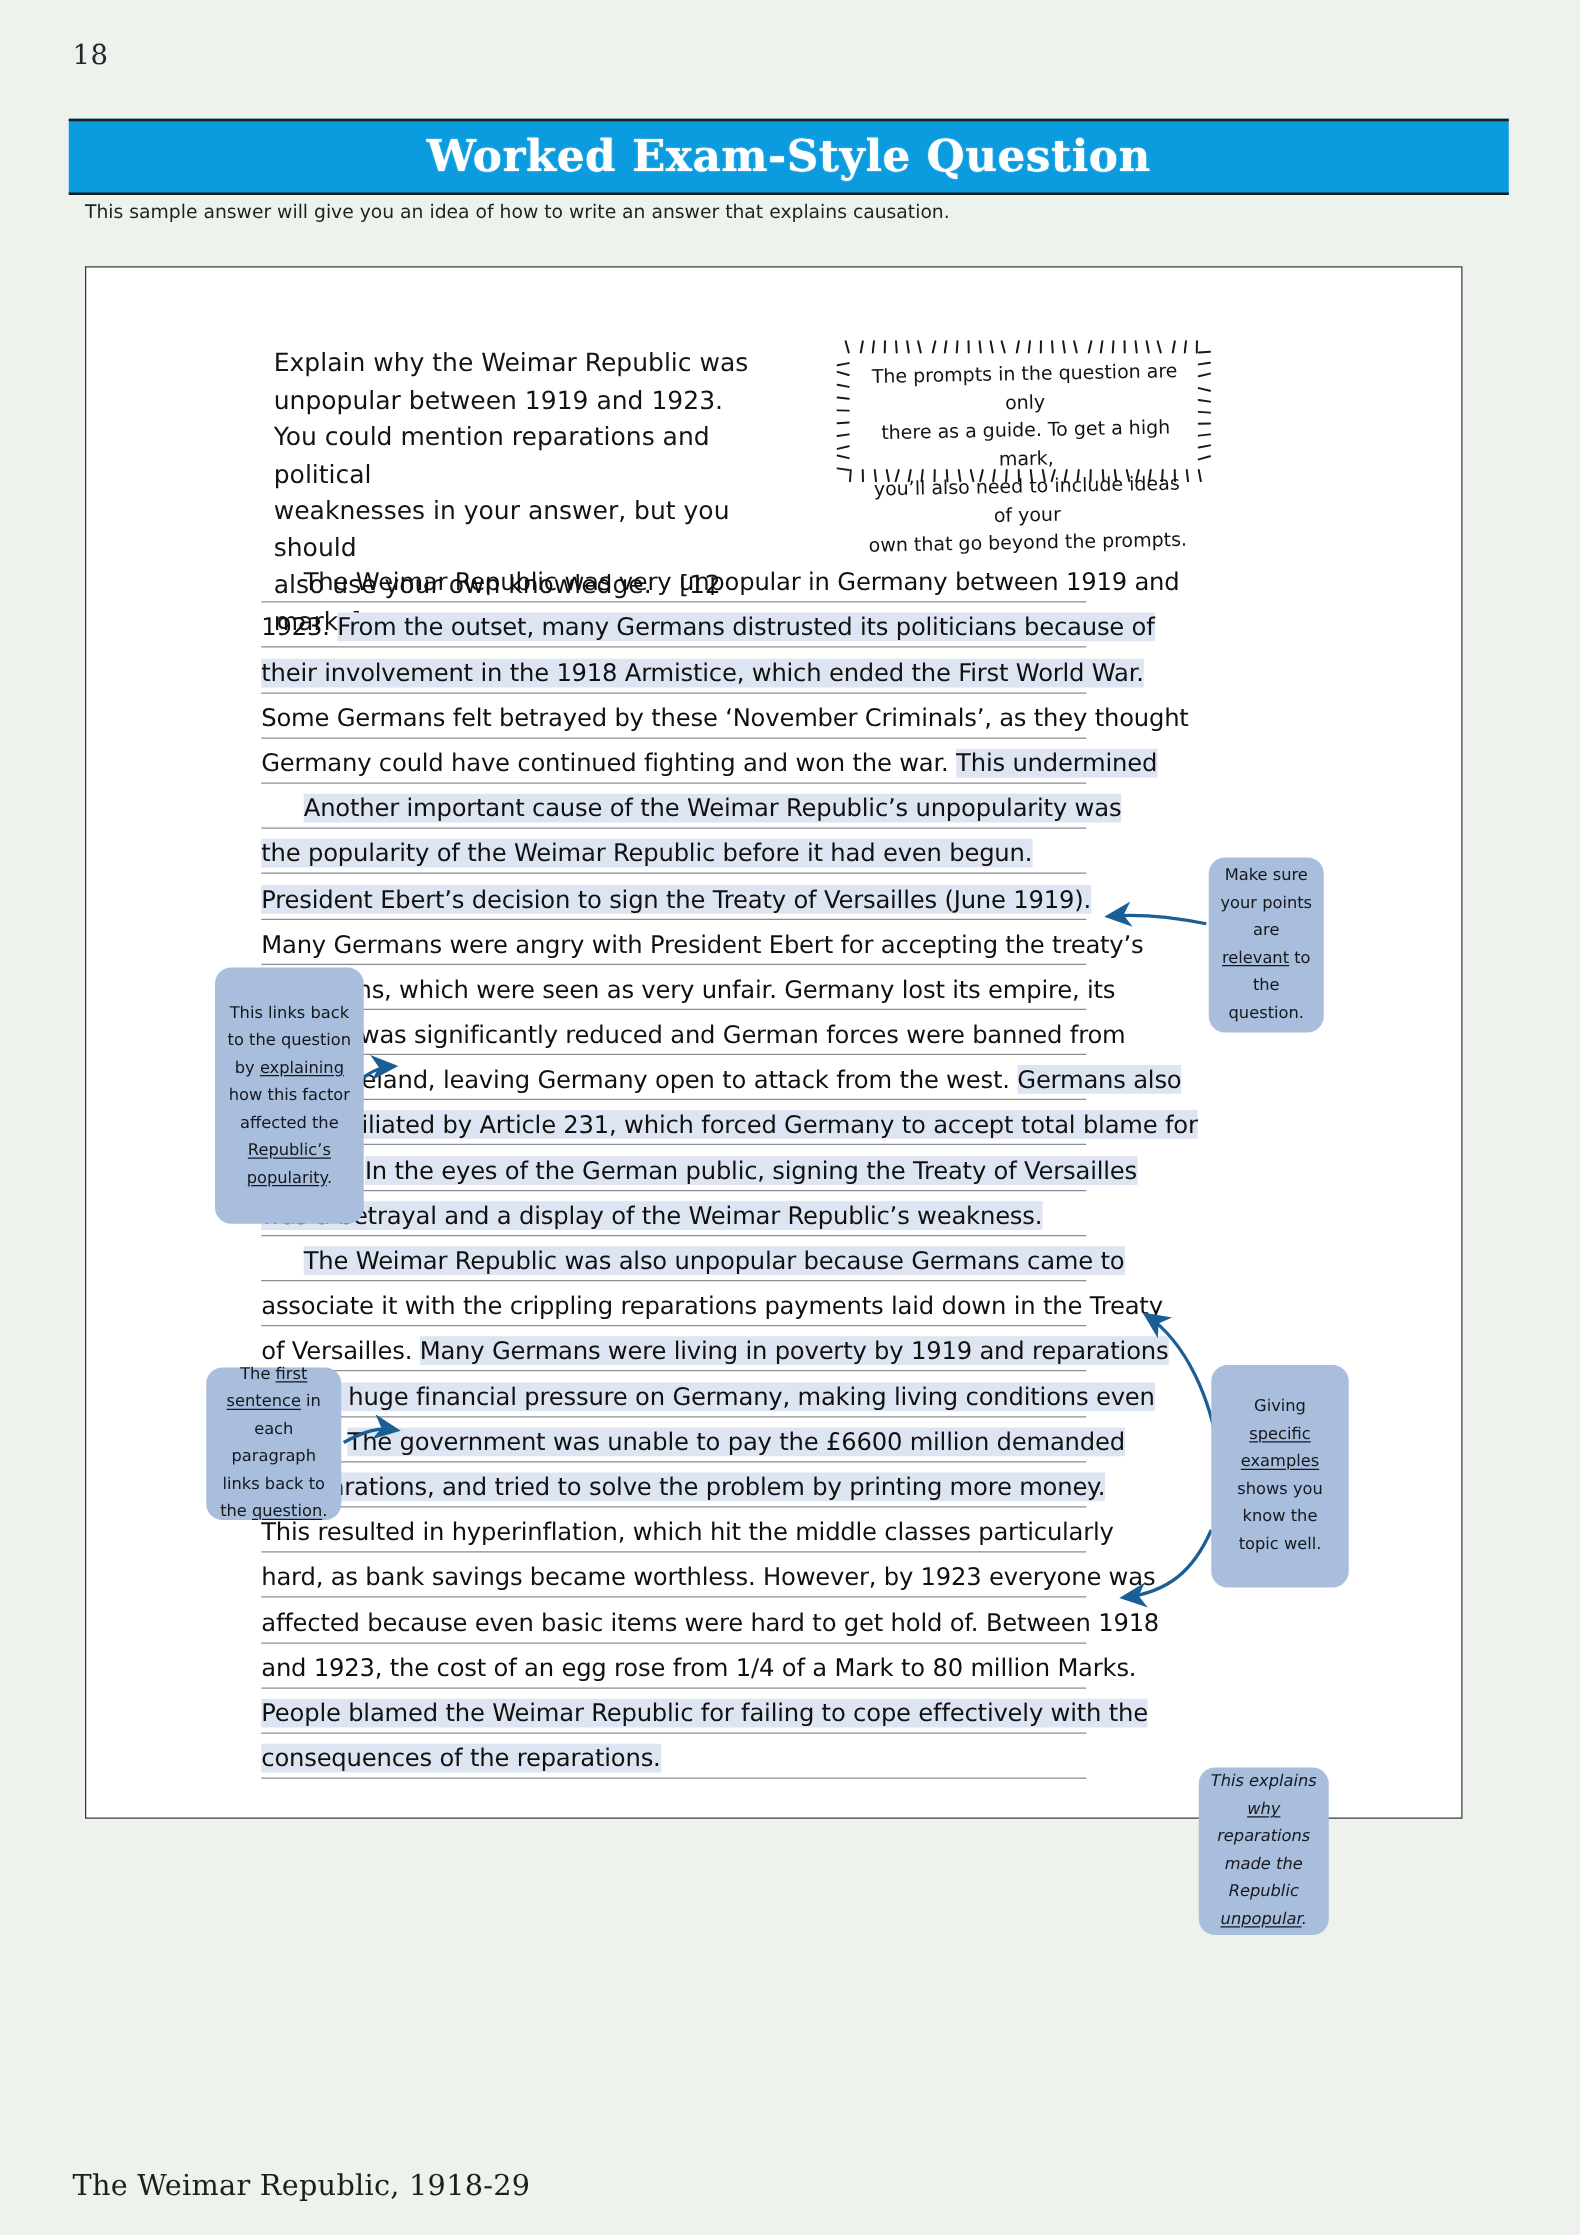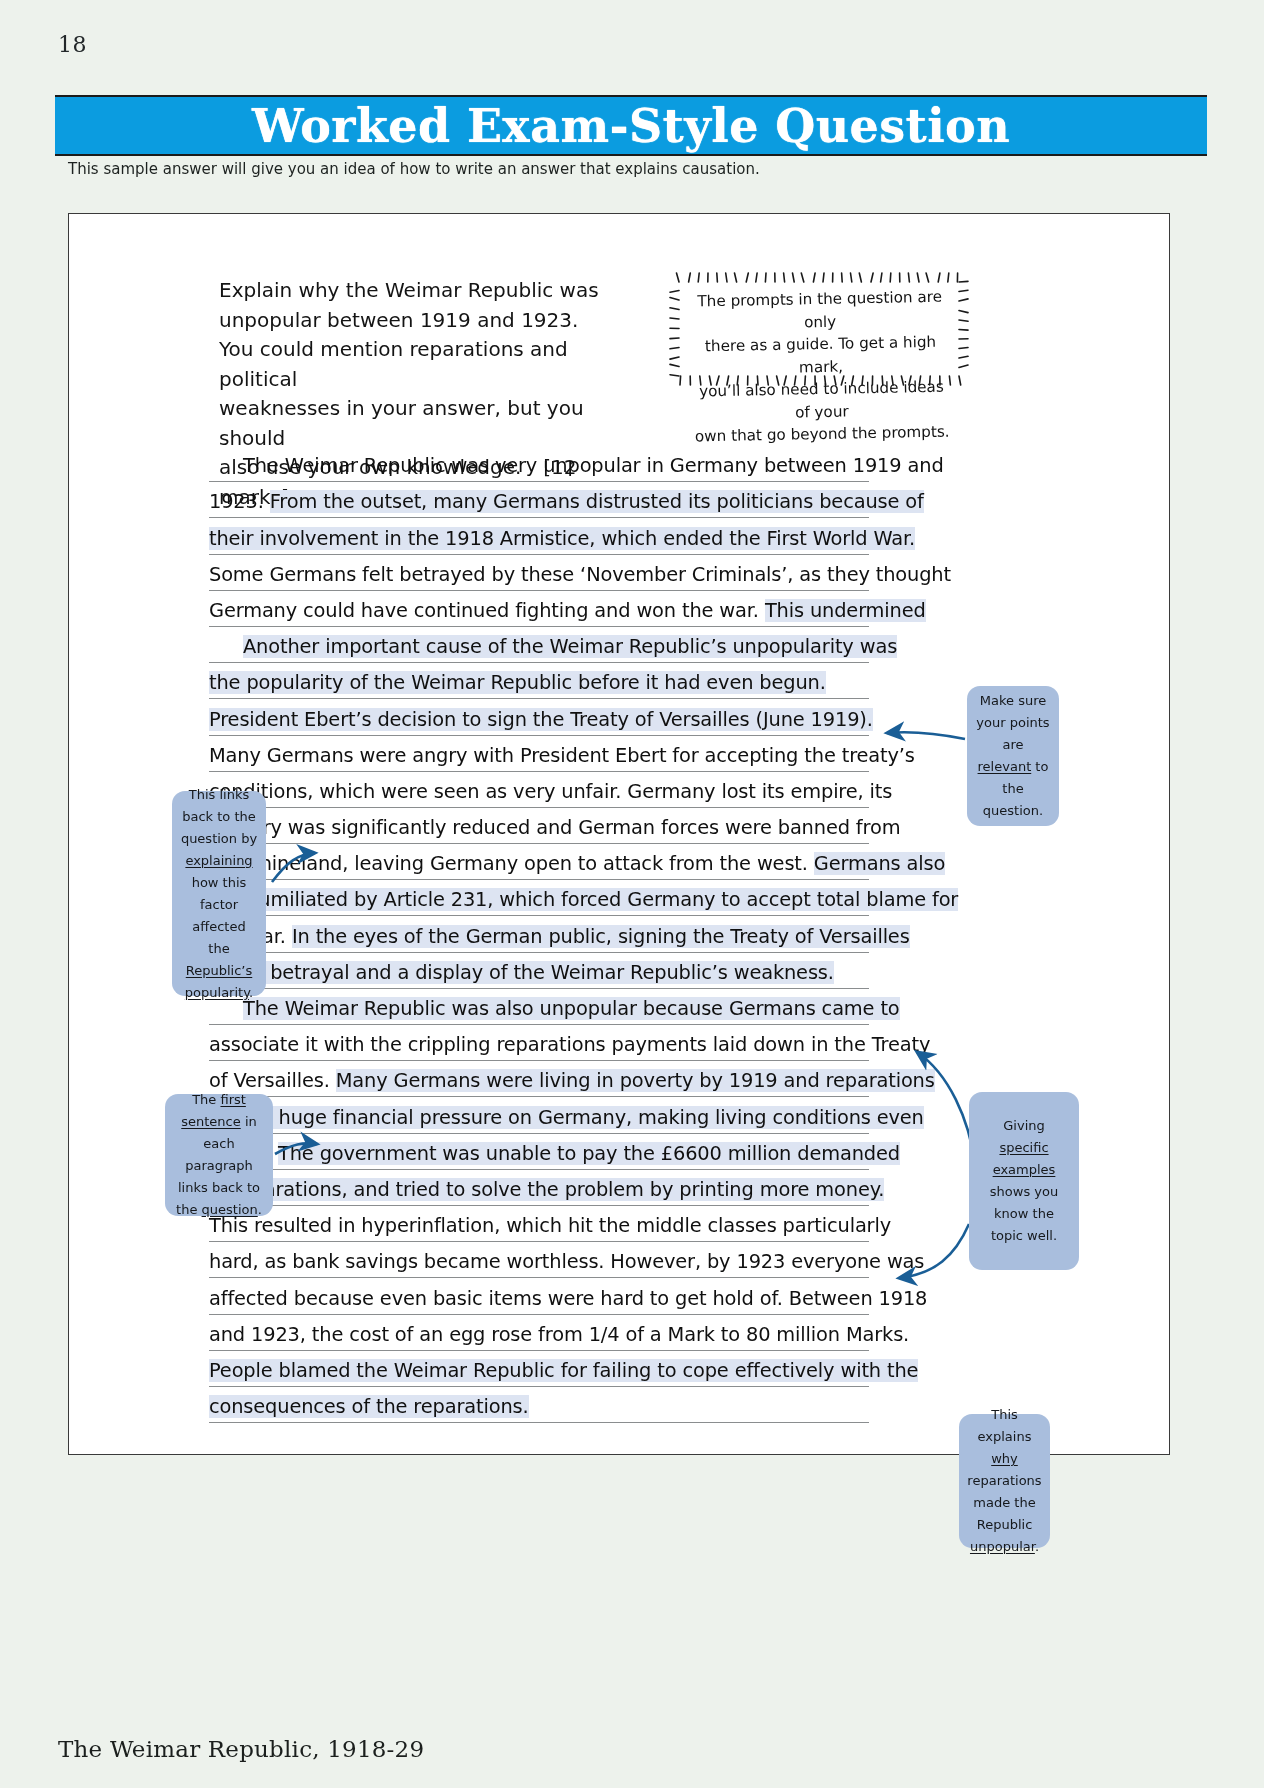--- a/index.html
+++ b/index.html
@@ -17,21 +17,21 @@
   }
   .banner{
     position:absolute;left:55px;top:95px;width:1152px;height:57px;
     background:#0b9ce0;
     border-top:2px solid #1b1b1b;border-bottom:2px solid #1b1b1b;
     display:flex;align-items:center;justify-content:center;
   }
   .banner-title{
     color:#ffffff;
     font-family:"DejaVu Serif", serif;
-    font-weight:bold;font-size:46px;letter-spacing:.4px;
+    font-weight:bold;font-size:35px;letter-spacing:.4px;
     text-shadow:0 0 1px #fff;
   }
   .intro{
     position:absolute;left:68px;top:160px;width:1120px;
     font-family:"DejaVu Sans", sans-serif;
     font-size:15px;color:#1d2220;
   }
   .answer-card{
     position:absolute;left:68px;top:213px;width:1100px;height:1240px;
     background:#ffffff;border:1.6px solid #3a3a3a;
@@ -79,25 +79,25 @@
     border-radius:13px;
     font-family:"DejaVu Sans", sans-serif;
     color:#15181c;
     text-align:center;
     display:flex;align-items:center;justify-content:center;
     padding:9px 8px;
     box-sizing:border-box;
   }
   .note .nt{line-height:22px;font-size:13px;}
   .note u{text-decoration:underline;text-underline-offset:2px;}
-  #note-links{left:103px;top:560px;width:94px;height:205px;margin-top:17px;}
+  #note-links{left:103px;top:560px;width:119px;height:205px;}
   #note-relevant{left:898px;top:472px;width:92px;height:140px;}
   #note-first{left:96px;top:880px;width:108px;height:122px;}
   #note-specific{left:900px;top:878px;width:110px;height:178px;}
-  #note-why{left:890px;top:1200px;width:91px;height:134px;}
+  #note-why{left:890px;top:1200px;width:104px;height:134px;font-style:italic;}
   .arrows{position:absolute;left:0;top:0;width:1100px;height:1240px;pointer-events:none;}
   .footer{
     position:absolute;left:58px;top:1736px;
     font-family:"DejaVu Serif", serif;
     font-size:23px;color:#1b1f1d;letter-spacing:.2px;
   }
 </style>
 </head>
 <body>
 

